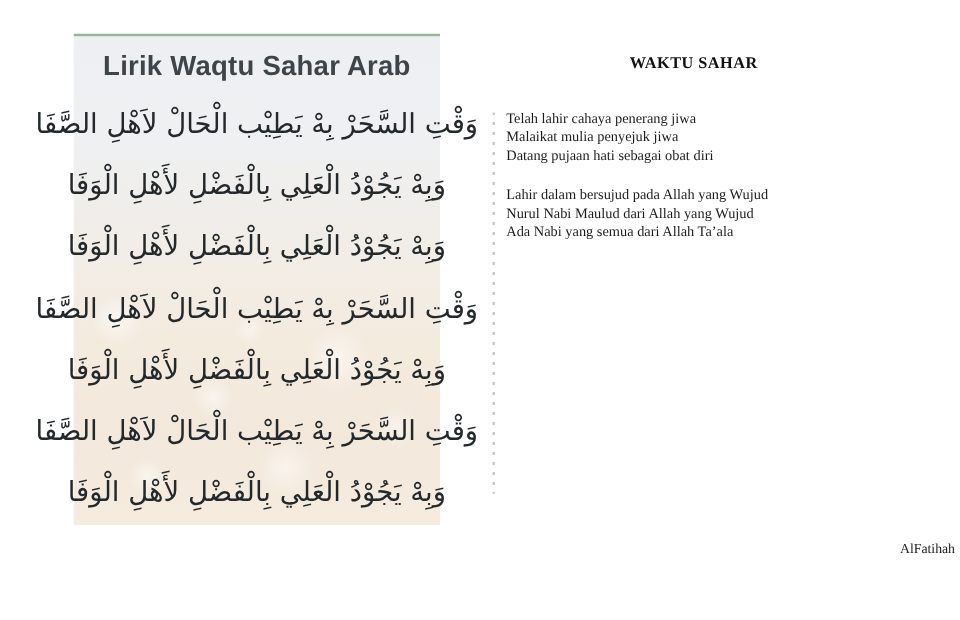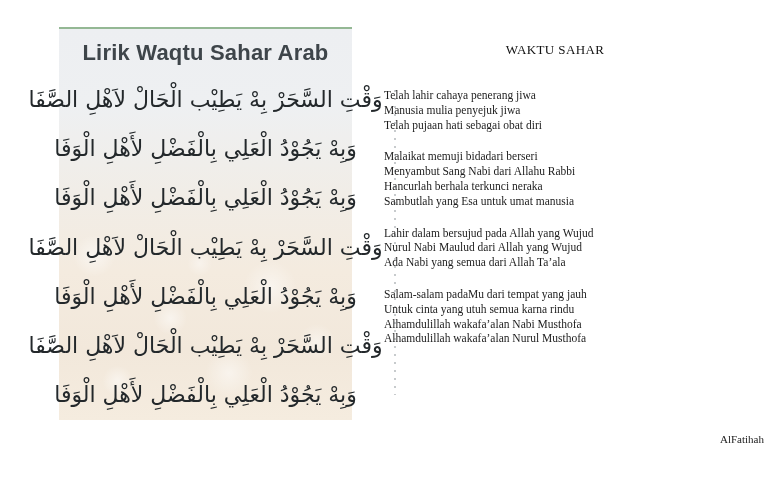--- a/index.html
+++ b/index.html
@@ -71,28 +71,28 @@
   }
 
   
   .sheet-title {
     position: absolute;
     left: 384px;
     top: 42px;
     width: 342px;
     text-align: center;
     font-family: "Liberation Serif", serif;
-    font-weight: 400;
+    font-weight: 700;
     font-size: 13px;
     letter-spacing: 0.4px;
     color: #111111;
   }
   .stanzas {
     position: absolute;
-    left: 384px;
+    left: 405px;
     top: 88px;
     width: 300px;
   }
   .stanza { margin: 0 0 17px 0; }
   .stanza-line {
     font-family: "Liberation Serif", serif;
     font-size: 11.5px;
     line-height: 14.8px;
     color: #1c1c1c;
     white-space: nowrap;
@@ -127,39 +127,27 @@
     </div>
   </div>
 
   <div class="side-dashes"></div>
 
   <div class="sheet-title">WAKTU SAHAR</div>
 
   <div class="stanzas">
     <div class="stanza">
       <div class="stanza-line">Telah lahir cahaya penerang jiwa</div>
-      <div class="stanza-line">Manusia mulia penyejuk jiwa</div>
-      <div class="stanza-line">Telah pujaan hati sebagai obat diri</div>
-    </div>
-    <div class="stanza">
-      <div class="stanza-line">Malaikat memuji bidadari berseri</div>
-      <div class="stanza-line">Menyambut Sang Nabi dari Allahu Rabbi</div>
-      <div class="stanza-line">Hancurlah berhala terkunci neraka</div>
-      <div class="stanza-line">Sambutlah yang Esa untuk umat manusia</div>
+      <div class="stanza-line">Malaikat mulia penyejuk jiwa</div>
+      <div class="stanza-line">Datang pujaan hati sebagai obat diri</div>
     </div>
     <div class="stanza">
       <div class="stanza-line">Lahir dalam bersujud pada Allah yang Wujud</div>
       <div class="stanza-line">Nurul Nabi Maulud dari Allah yang Wujud</div>
       <div class="stanza-line">Ada Nabi yang semua dari Allah Ta’ala</div>
-    </div>
-    <div class="stanza">
-      <div class="stanza-line">Salam-salam padaMu dari tempat yang jauh</div>
-      <div class="stanza-line">Untuk cinta yang utuh semua karna rindu</div>
-      <div class="stanza-line">Alhamdulillah wakafa’alan Nabi Musthofa</div>
-      <div class="stanza-line">Alhamdulillah wakafa’alan Nurul Musthofa</div>
     </div>
   </div>
 
   <div class="attribution">
     <div>AlFatihah</div>
   </div>
 
 </div>
 
 </body></html>

